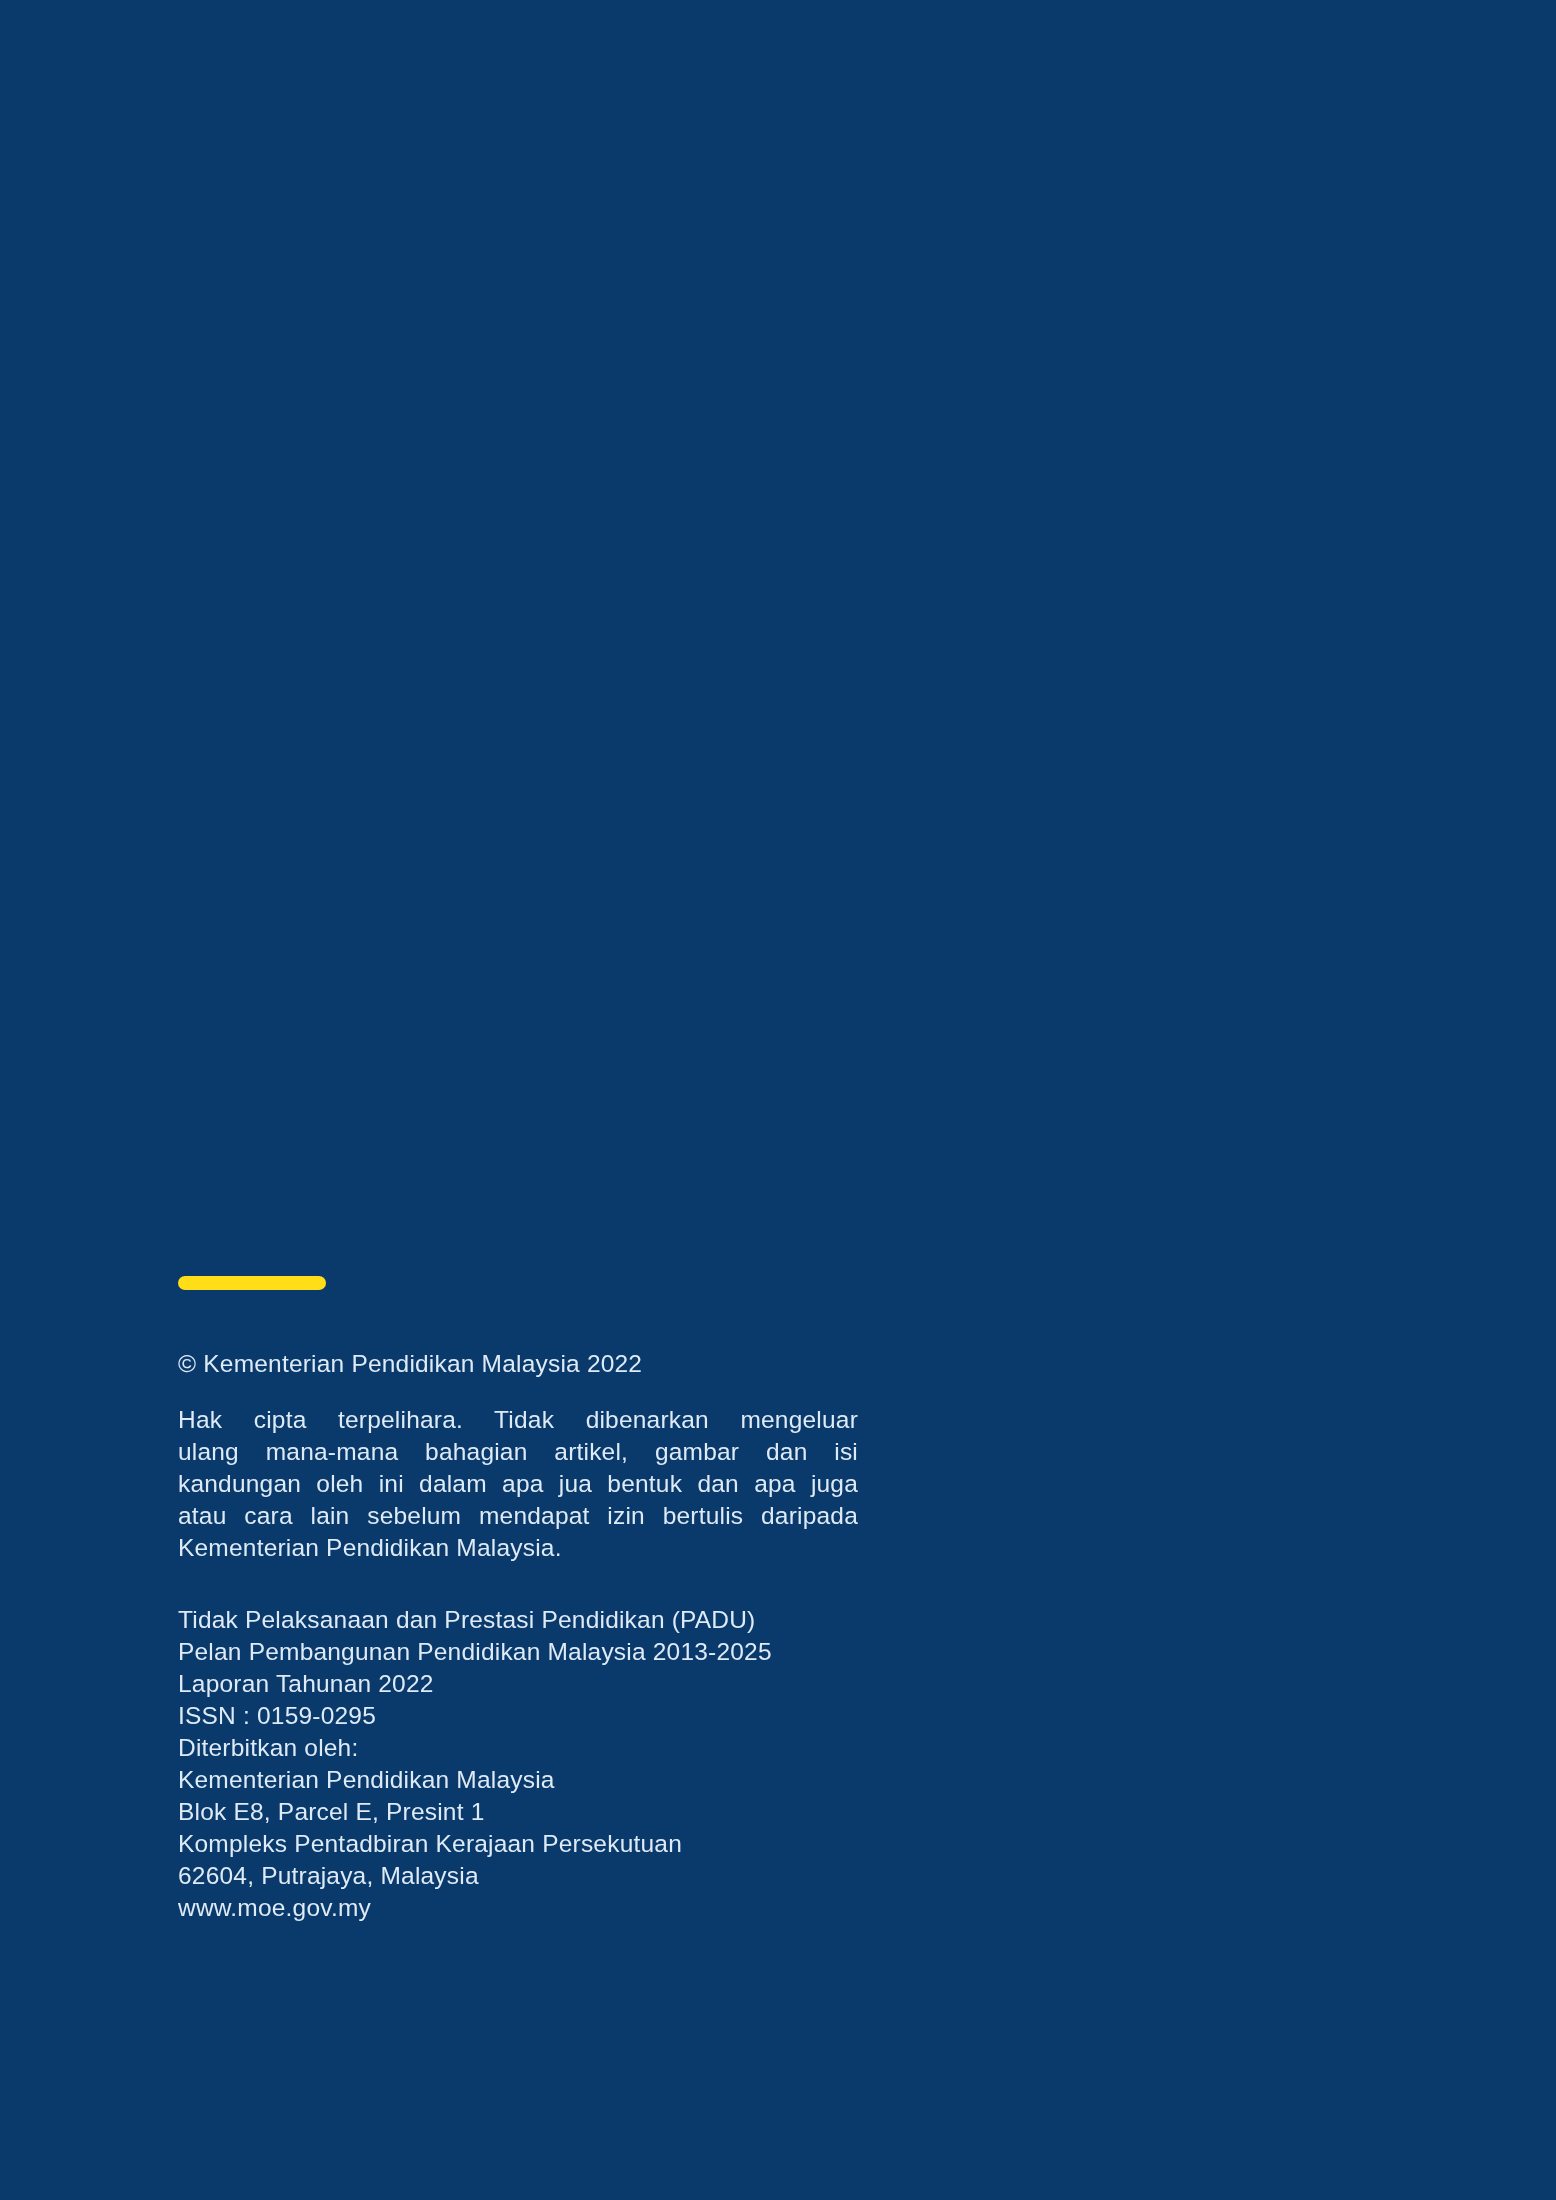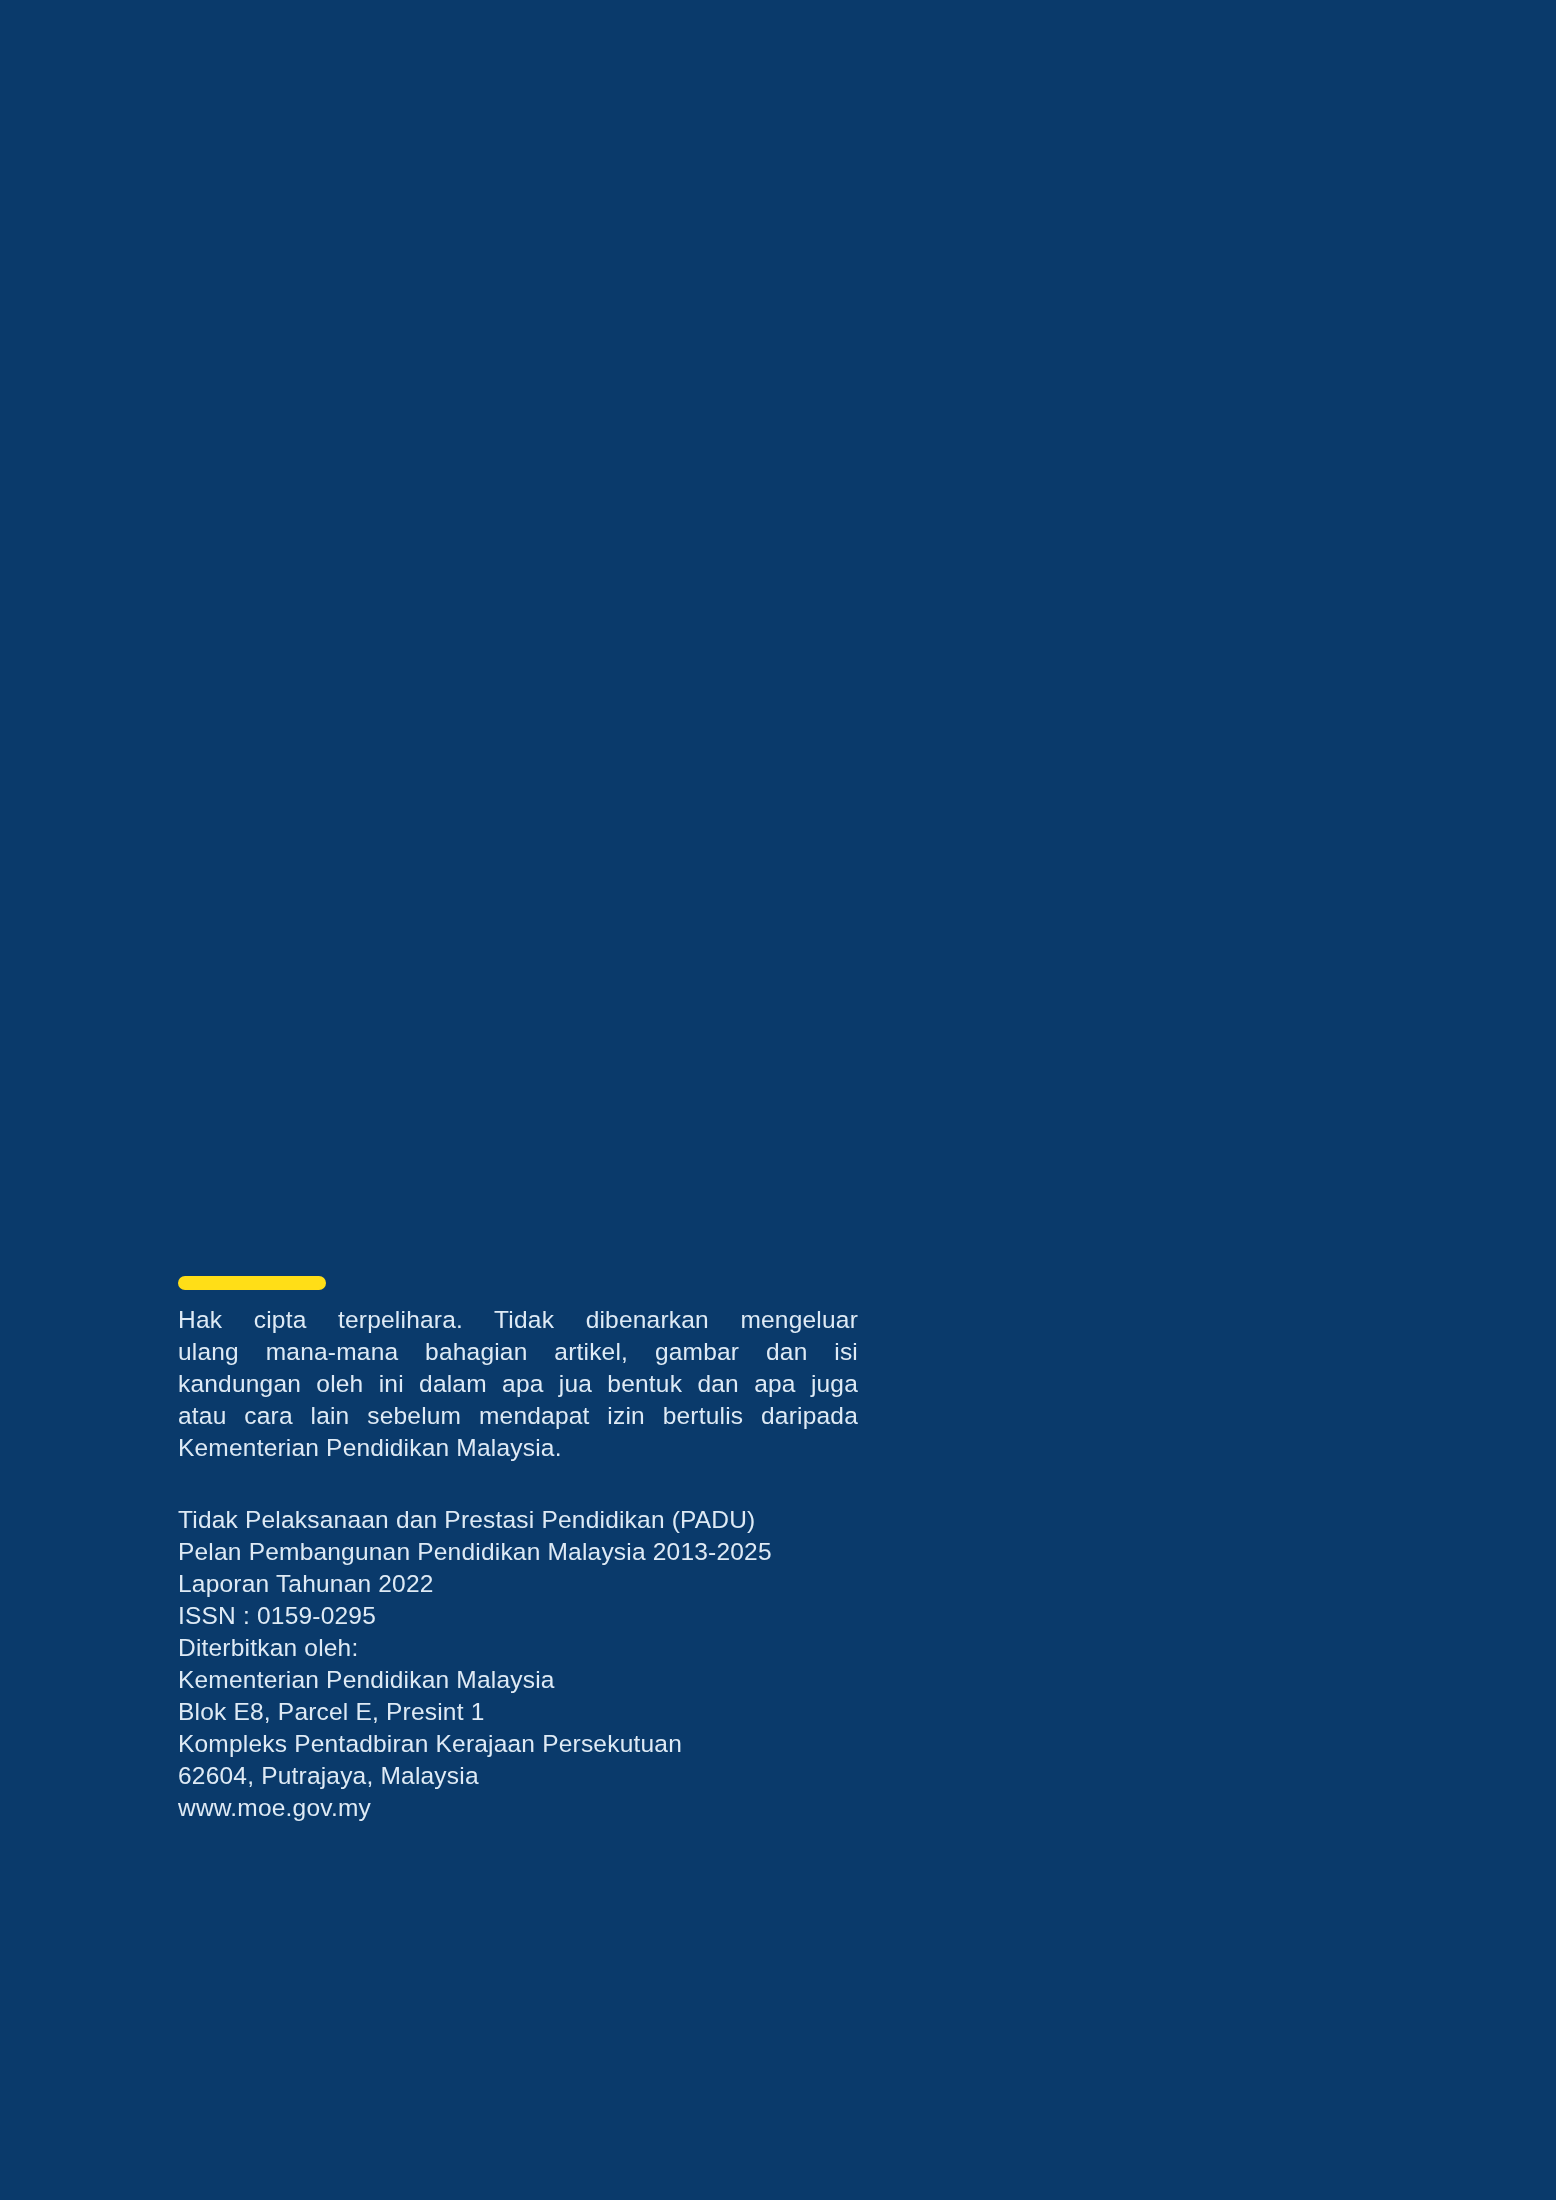--- a/index.html
+++ b/index.html
@@ -29,21 +29,21 @@
     width: 148px;
     height: 14px;
     border-radius: 7px;
     background: #FFDE17;
   }
   .copyright-line {
     margin-top: 58px;
     white-space: nowrap;
   }
   .rights-paragraph {
-    margin-top: 14px;
+    margin-top: 24px;
   }
   .rights-paragraph .just-line {
     text-align: justify;
     text-align-last: justify;
   }
   .rights-paragraph .last-line {
     text-align: center;
     text-align-last: left;
   }
   .publication-block {
@@ -56,20 +56,21 @@
   }
 </style>
 </head>
 <body>
 
 <div class="page">
   <div class="colophon">
 
     <div class="accent-bar"></div>
 
+    <div class="copyright-line">© Kementerian Pendidikan Malaysia 2022</div>
 
     <div class="rights-paragraph">
       <div class="just-line text-line">Hak cipta terpelihara. Tidak dibenarkan mengeluar</div>
       <div class="just-line text-line">ulang mana-mana bahagian artikel, gambar dan isi</div>
       <div class="just-line text-line">kandungan oleh ini dalam apa jua bentuk dan apa juga</div>
       <div class="just-line text-line">atau cara lain sebelum mendapat izin bertulis daripada</div>
       <div class="last-line text-line">Kementerian Pendidikan Malaysia.</div>
     </div>
 
     <div class="publication-block">

